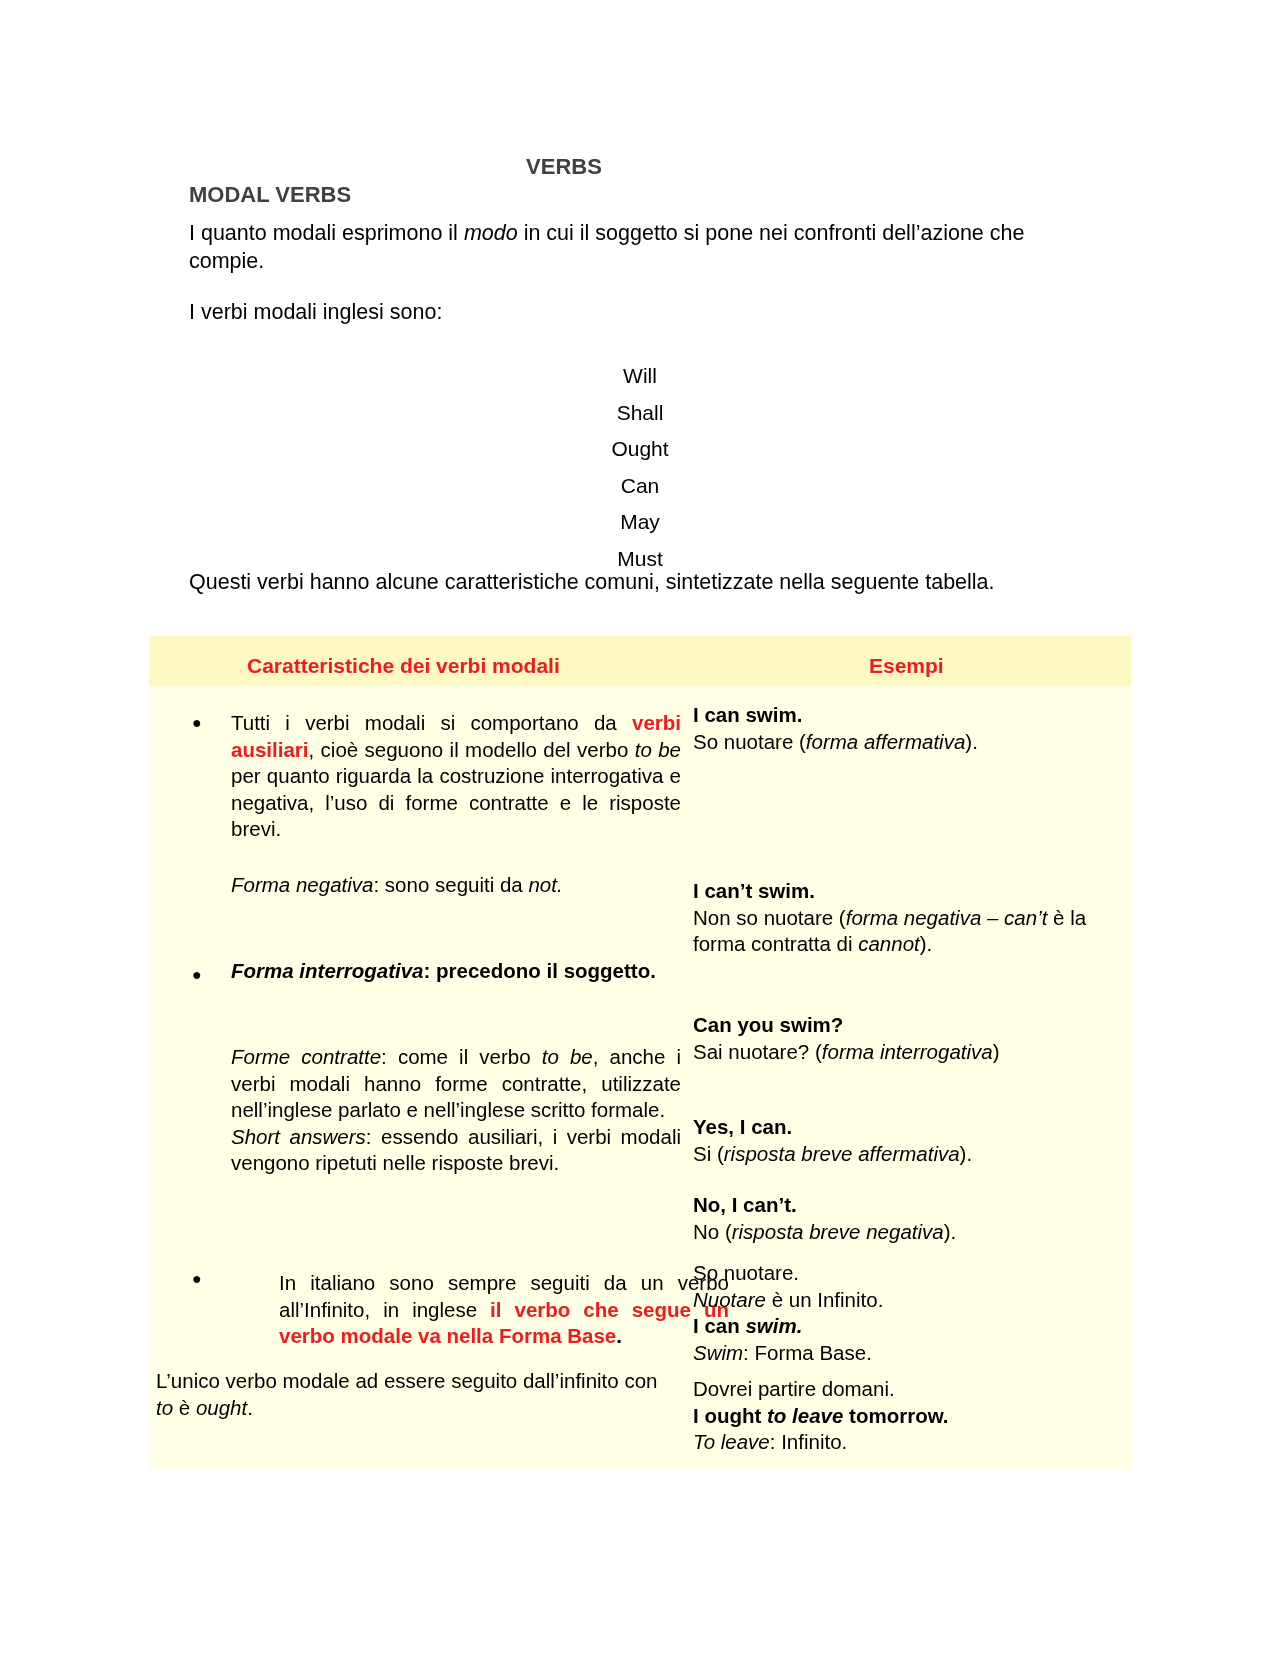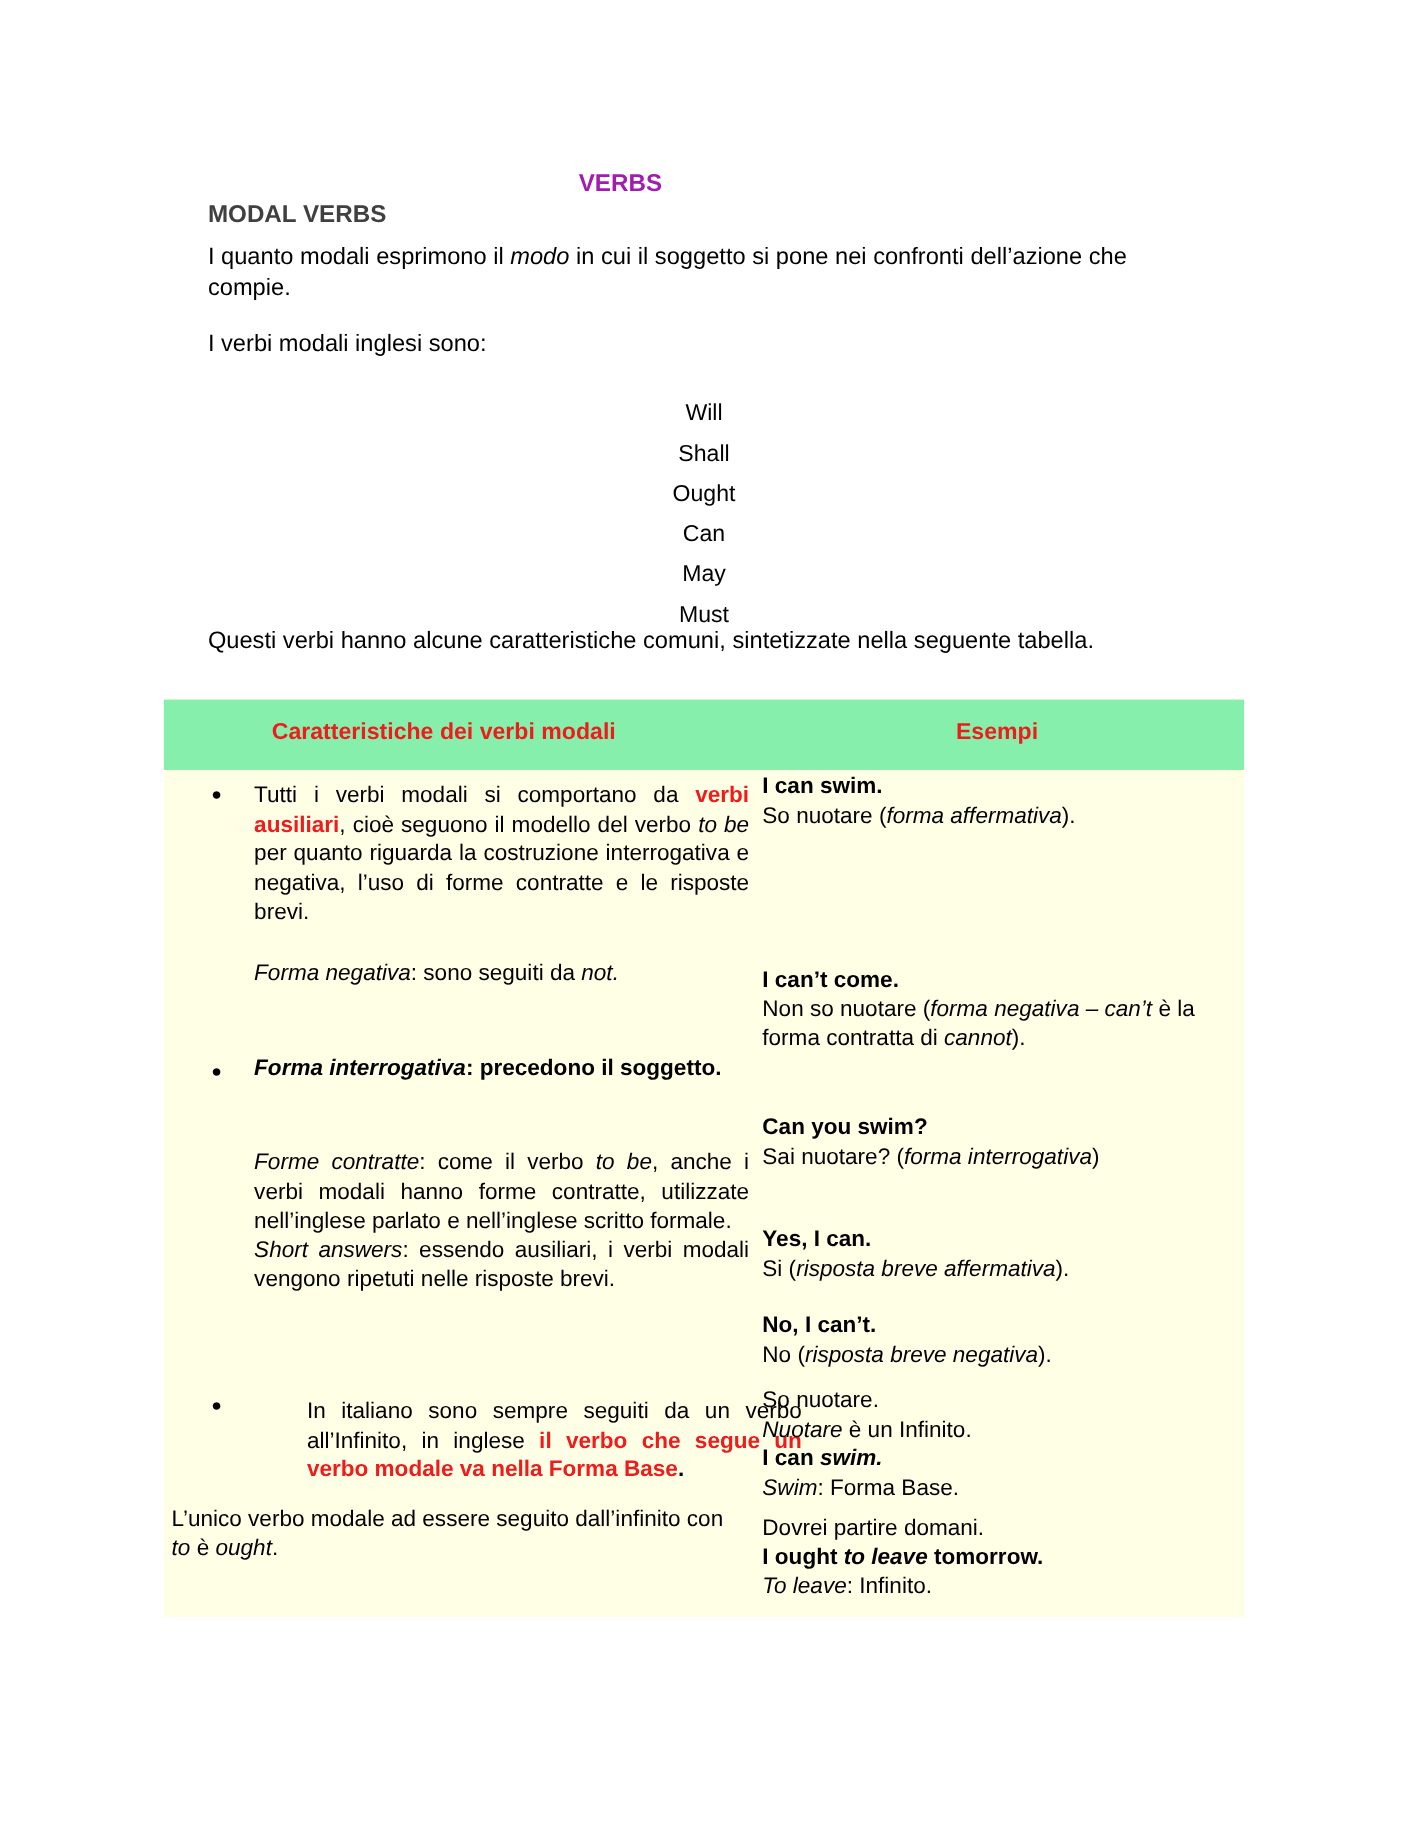--- a/index.html
+++ b/index.html
@@ -1,26 +1,26 @@
 <!DOCTYPE html>
 <html><head>
 <meta charset="utf-8">
 <style>
   html, body { margin: 0; padding: 0; background: #ffffff; }
   body { width: 1280px; height: 1656px; position: relative; font-family: "Liberation Sans", sans-serif; color: #000; overflow: hidden; }
-  .title { position: absolute; top: 154px; left: 0; width: 1128px; text-align: center; color: #a21caf; font-weight: bold; font-size: 22px; }
+  .title { position: absolute; top: 154px; left: 0; width: 1128px; text-align: center; color: #404040; font-weight: bold; font-size: 22px; }
   .subtitle { position: absolute; top: 182px; left: 189px; color: #404040; font-weight: bold; font-size: 22px; }
   .para { position: absolute; left: 189px; font-size: 21.5px; line-height: 28px; width: 880px; }
   .p1 { top: 219px; }
   .p2 { top: 298px; }
   .p3 { top: 568px; width: 900px; }
   .modal-list { position: absolute; top: 353px; left: 0; width: 1280px; text-align: center; font-size: 21px; line-height: 26.5px; }
   .modal-list div { margin: 10px; }
   .tbl { position: absolute; top: 636px; left: 149px; width: 982px; height: 834px; background: #ffffe6; }
-  .thead { position: absolute; top: 0; left: 0; width: 982px; height: 64px; background: #86efac; }
+  .thead { position: absolute; top: 0; left: 0; width: 982px; height: 50px; background: #fef9c3; }
   .th { position: absolute; top: 18px; color: #ee1c1c; font-weight: bold; font-size: 21px; }
   .th1 { left: 98px; }
   .th2 { left: 720px; }
   .cell { position: absolute; font-size: 20.5px; line-height: 26.5px; }
   .left { left: 82px; width: 450px; text-align: justify; }
   .bullet { position: absolute; left: 43px; font-size: 16px; }
   .right { left: 544px; width: 430px; }
   .red { color: #ee1c1c; font-weight: bold; }
   .b { font-weight: bold; }
   .i { font-style: italic; }
@@ -68,21 +68,21 @@
   <div class="cell left" style="top:634px;margin-left:48px;"><span>In italiano sono sempre seguiti da un verbo all’Infinito, in inglese </span><span class="red">il verbo che segue un verbo modale va nella Forma Base</span><span class="b">.</span></div>
 
   <div class="cell last-left" style="top:732px;"><span>L’unico verbo modale ad essere seguito dall’infinito con </span><span class="i">to</span><span> è </span><span class="i">ought</span><span>.</span></div>
 
   <div class="cell right" style="top:66px;">
       <div class="b">I can swim.</div>
       <div><span>So nuotare (</span><span class="i">forma affermativa</span><span>).</span></div>
     </div>
 
   <div class="cell right" style="top:242px;">
-      <div class="b">I can’t come.</div>
+      <div class="b">I can’t swim.</div>
       <div><span>Non so nuotare (</span><span class="i">forma negativa – can’t</span><span> è la forma contratta di </span><span class="i">cannot</span><span>).</span></div>
     </div>
 
   <div class="cell right" style="top:376px;">
       <div class="b">Can you swim?</div>
       <div><span>Sai nuotare? (</span><span class="i">forma interrogativa</span><span>)</span></div>
     </div>
 
   <div class="cell right" style="top:478px;">
       <div class="b">Yes, I can.</div>

